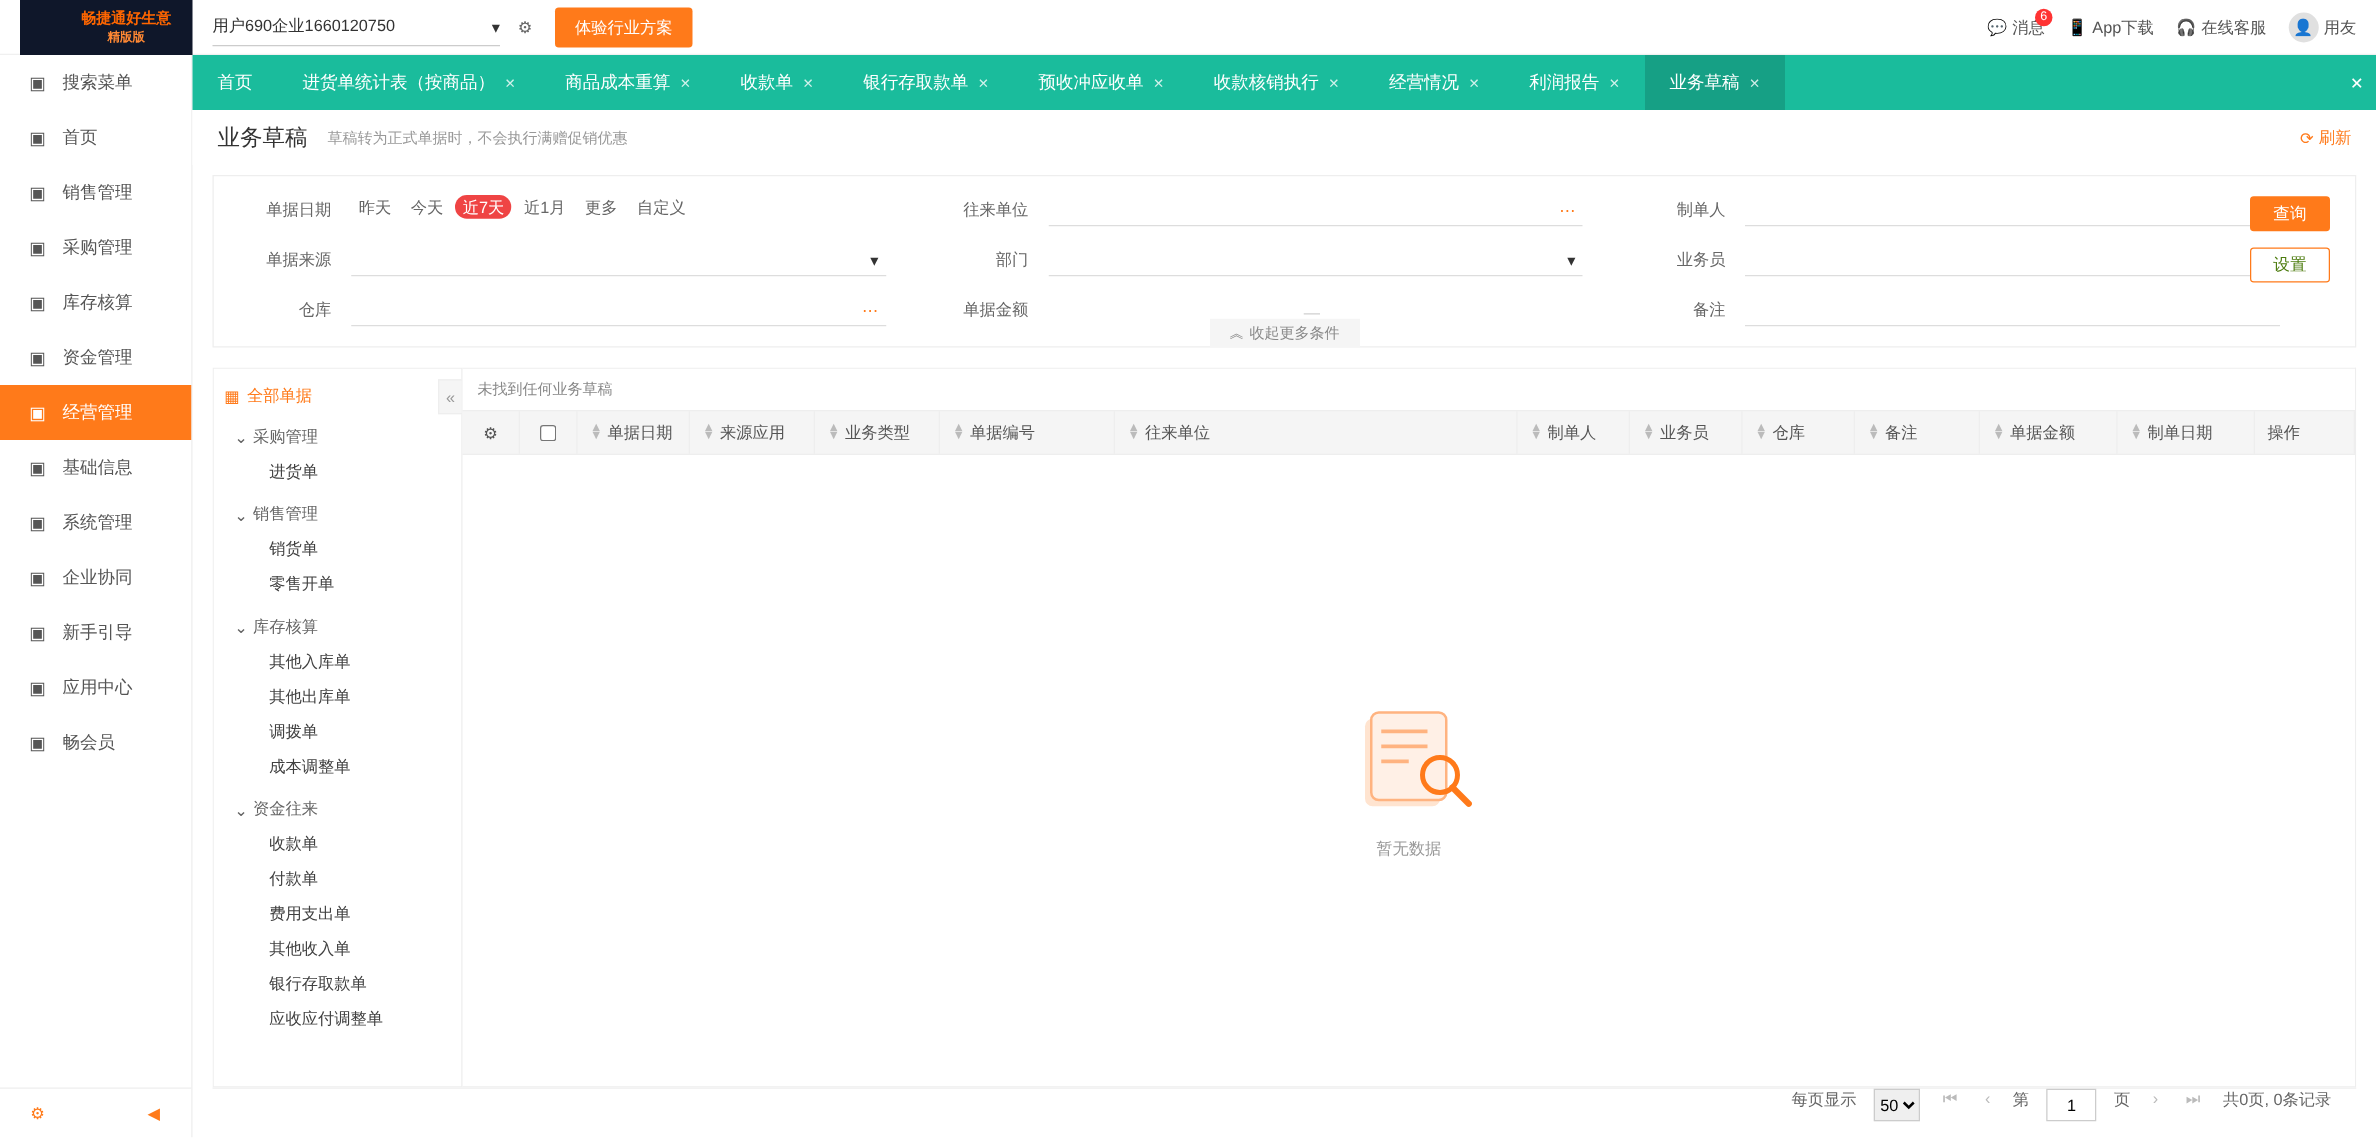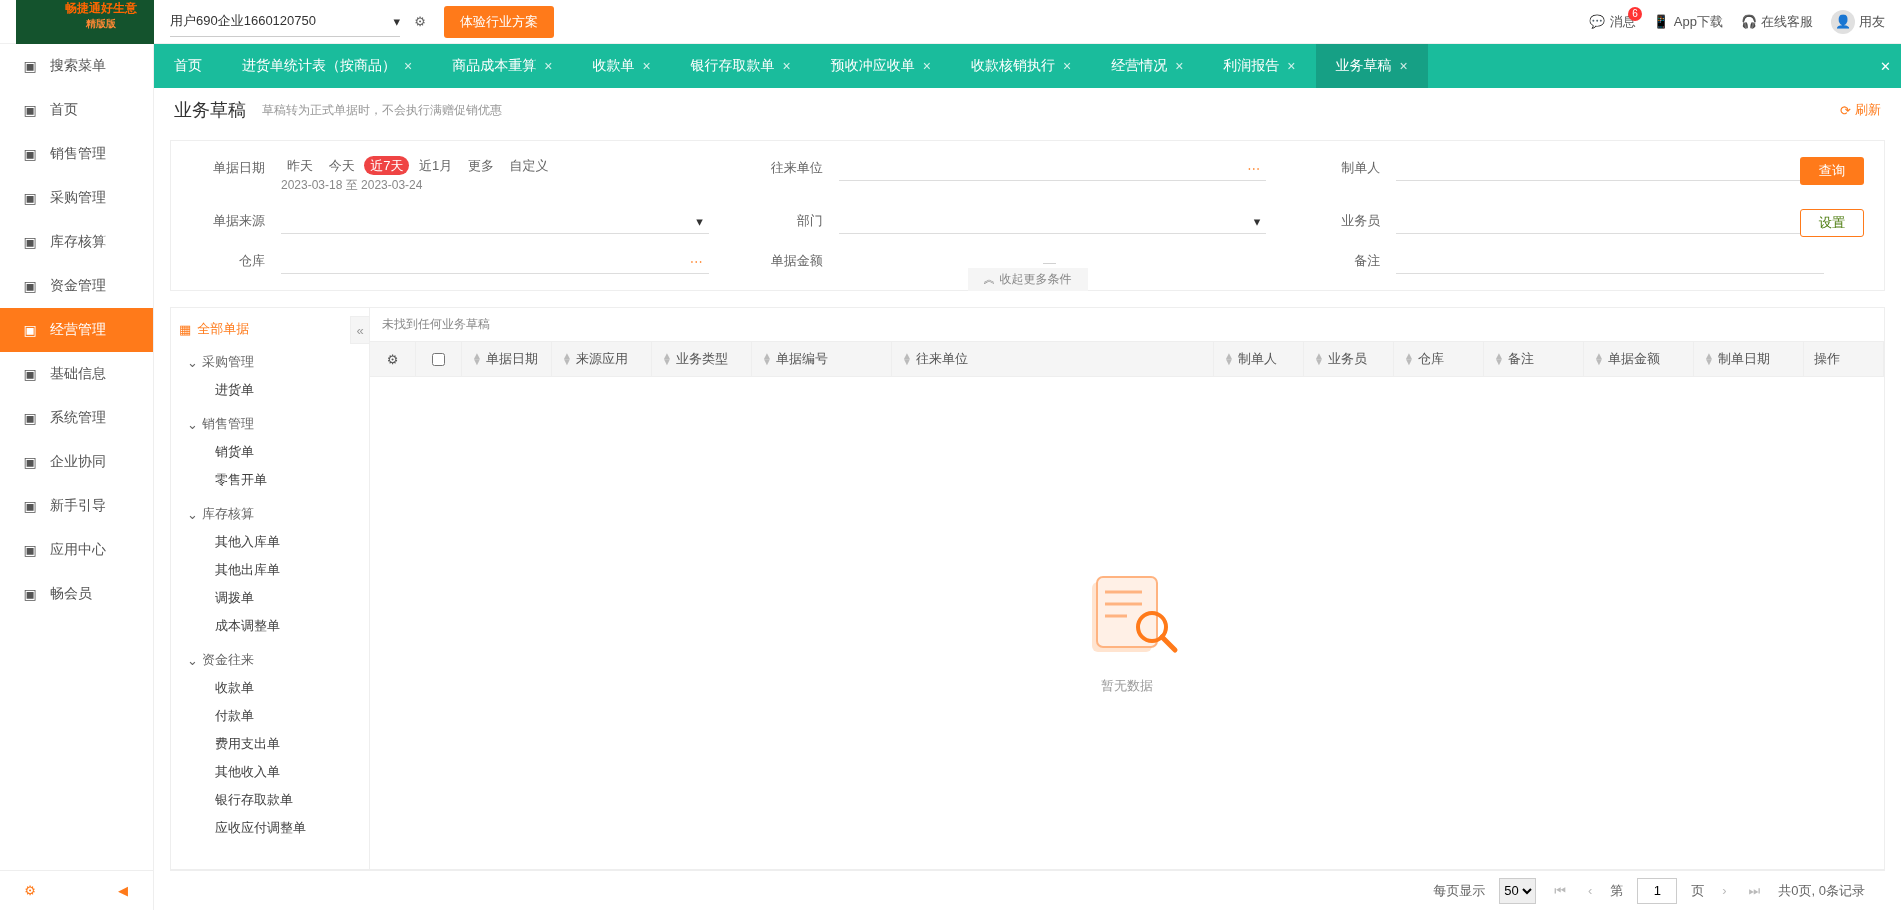--- a/index.html
+++ b/index.html
@@ -1,18 +1,18 @@
 <!DOCTYPE html>
 <html><head>
 <meta charset="utf-8">
 <style>
 * { box-sizing: border-box; margin: 0; padding: 0; }
 body { font-family: "Microsoft YaHei", "PingFang SC", sans-serif; font-size: 13px; color: #333; background: #fff; overflow: hidden; width: 1901px; height: 910px; position: relative; }
 .topbar { height: 44px; display: flex; align-items: center; padding: 0 16px; border-bottom: 1px solid #f0f0f0; }
-.logo-area { width: 138px; height: 44px; display: flex; flex-direction: column; align-items: center; justify-content: flex-start; background: #14532d; color: #ff6600; font-size: 12px; font-weight: bold; padding-left: 32px; }
+.logo-area { width: 138px; height: 44px; display: flex; flex-direction: column; align-items: center; justify-content: center; background: #0f172a; color: #ff6600; font-size: 12px; font-weight: bold; padding-left: 32px; }
 .logo-sub { font-size: 10px; color: #ff8833; }
 .org-select { margin-left: 16px; width: 230px; height: 30px; border: none; border-bottom: 1px solid #ccc; font-size: 13px; display: flex; align-items: center; justify-content: space-between; cursor: pointer; }
 .gear-icon { margin-left: 12px; color: #666; cursor: pointer; }
 .btn-primary { margin-left: 16px; background: #ff7a1a; color: #fff; border: none; height: 32px; padding: 0 16px; border-radius: 3px; font-size: 13px; cursor: pointer; }
 .topbar-right { margin-left: auto; display: flex; align-items: center; gap: 18px; }
 .tb-item { display: flex; align-items: center; gap: 4px; color: #555; cursor: pointer; position: relative; }
 .badge { position: absolute; top: -6px; right: -6px; background: #ff3333; color: #fff; border-radius: 8px; font-size: 10px; padding: 0 4px; height: 14px; line-height: 14px; }
 .avatar { width: 24px; height: 24px; border-radius: 50%; background: #e0e0e0; display: flex; align-items: center; justify-content: center; color: #888; }
 
 .tabs-bar { height: 44px; background: #1abc9c; display: flex; align-items: stretch; margin-left: 154px; position: relative; }
@@ -33,21 +33,21 @@
 .page-refresh { margin-left: auto; color: #ff7a1a; font-size: 13px; cursor: pointer; display: flex; align-items: center; gap: 4px; }
 
 .filter-card { margin: 8px 16px 0; padding: 16px 20px 0; border: 1px solid #eee; position: relative; }
 .filter-row { display: flex; margin-bottom: 16px; }
 .filter-cell { flex: 1; display: flex; align-items: flex-start; }
 .filter-label { width: 90px; text-align: right; font-size: 13px; color: #666; padding-top: 2px; padding-right: 16px; flex-shrink: 0; }
 .filter-ctrl { flex: 1; border-bottom: 1px solid #ddd; min-height: 24px; display: flex; align-items: center; justify-content: space-between; padding-right: 6px; margin-right: 40px; }
 .date-quick { color: #666; cursor: pointer; padding: 2px 6px; }
 .date-quick.active { background: #ef4444; color: #fff; border-radius: 10px; }
 .date-range { font-size: 12px; color: #888; margin-top: 2px; }
-.filter-actions { position: absolute; right: 20px; top: 16px; display: flex; flex-direction: column; gap: 24px; }
+.filter-actions { position: absolute; right: 20px; top: 16px; display: flex; flex-direction: column; gap: 13px; }
 .btn-search { background: #ff7a1a; color: #fff; border: none; height: 28px; width: 64px; border-radius: 3px; cursor: pointer; }
 .btn-setting { background: #fff; color: #4d7c0f; border: 1px solid #ff7a1a; height: 28px; width: 64px; border-radius: 3px; cursor: pointer; }
 .filter-toggle { position: absolute; bottom: -1px; left: 50%; transform: translateX(-50%); background: #f5f5f5; color: #888; font-size: 12px; padding: 3px 16px; cursor: pointer; display: flex; align-items: center; gap: 4px; }
 .amount-dash { width: 100%; text-align: center; color: #ccc; }
 
 .content-row { flex: 1; display: flex; margin: 16px 16px 0; overflow: hidden; }
 .tree-panel { width: 200px; border: 1px solid #eee; overflow-y: auto; position: relative; padding: 12px 8px; font-size: 13px; }
 .tree-title { color: #ff7a1a; font-weight: 500; display: flex; align-items: center; gap: 6px; margin-bottom: 10px; }
 .tree-collapse { position: absolute; right: -1px; top: 8px; width: 20px; height: 28px; background: #f5f5f5; border: 1px solid #eee; display: flex; align-items: center; justify-content: center; color: #999; cursor: pointer; }
 .tree-group { margin-left: 8px; margin-bottom: 6px; }
@@ -57,21 +57,21 @@
 .table-panel { flex: 1; border: 1px solid #eee; border-left: none; display: flex; flex-direction: column; }
 .table-note { color: #888; font-size: 12px; padding: 8px 12px; }
 .table-head { display: flex; background: #f5f5f5; border-top: 1px solid #eee; border-bottom: 1px solid #eee; }
 .th { padding: 8px 10px; font-size: 13px; color: #555; display: flex; align-items: center; gap: 4px; border-right: 1px solid #eee; }
 .th .sort { color: #bbb; font-size: 10px; display: flex; flex-direction: column; line-height: 6px; }
 .th-gear { width: 46px; justify-content: center; }
 .th-check { width: 46px; justify-content: center; }
 .table-empty { flex: 1; display: flex; flex-direction: column; align-items: center; justify-content: center; color: #999; font-size: 13px; gap: 5px; }
 .empty-illust { width: 120px; height: 120px; }
 
-.pager { height: 40px; border-top: 1px solid #eee; display: flex; align-items: center; justify-content: flex-end; padding: 0 20px; gap: 14px; font-size: 13px; color: #666; margin: 0 16px; }
+.pager { height: 40px; border-top: 1px solid #eee; display: flex; align-items: flex-start; justify-content: flex-end; padding: 0 20px; gap: 14px; font-size: 13px; color: #666; margin: 0 16px; }
 .pager select, .pager input { border: 1px solid #ccc; height: 26px; padding: 0 0; font-size: 13px; }
 .pager input { width: 40px; text-align: center; }
 .pager-btn { color: #bbb; cursor: pointer; padding: 0 4px; }
 
 .chevron { display: inline-block; }
 .icn { width: 16px; height: 16px; display: inline-flex; align-items: center; justify-content: center; }
 </style>
 </head>
 <body>
 
@@ -228,25 +228,20 @@
       <div class="filter-cell">
         <span class="filter-label">单据日期</span>
         <div style="flex:1; margin-right:40px">
           <div>
             <span class="date-quick">昨天</span>
             <span class="date-quick">今天</span>
             <span class="date-quick active">近7天</span>
             <span class="date-quick">近1月</span>
             <span class="date-quick">更多</span>
             <span class="date-quick">自定义</span>
-          </div>
-          <div class="date-range">
-            <span>2023-03-18</span>
-            <span>至</span>
-            <span>2023-03-24</span>
           </div>
         </div>
       </div>
       <div class="filter-cell">
         <span class="filter-label">往来单位</span>
         <div class="filter-ctrl">
             <span></span>
             <span style="color:#ff7a1a">⋯</span>
           </div>
       </div>

